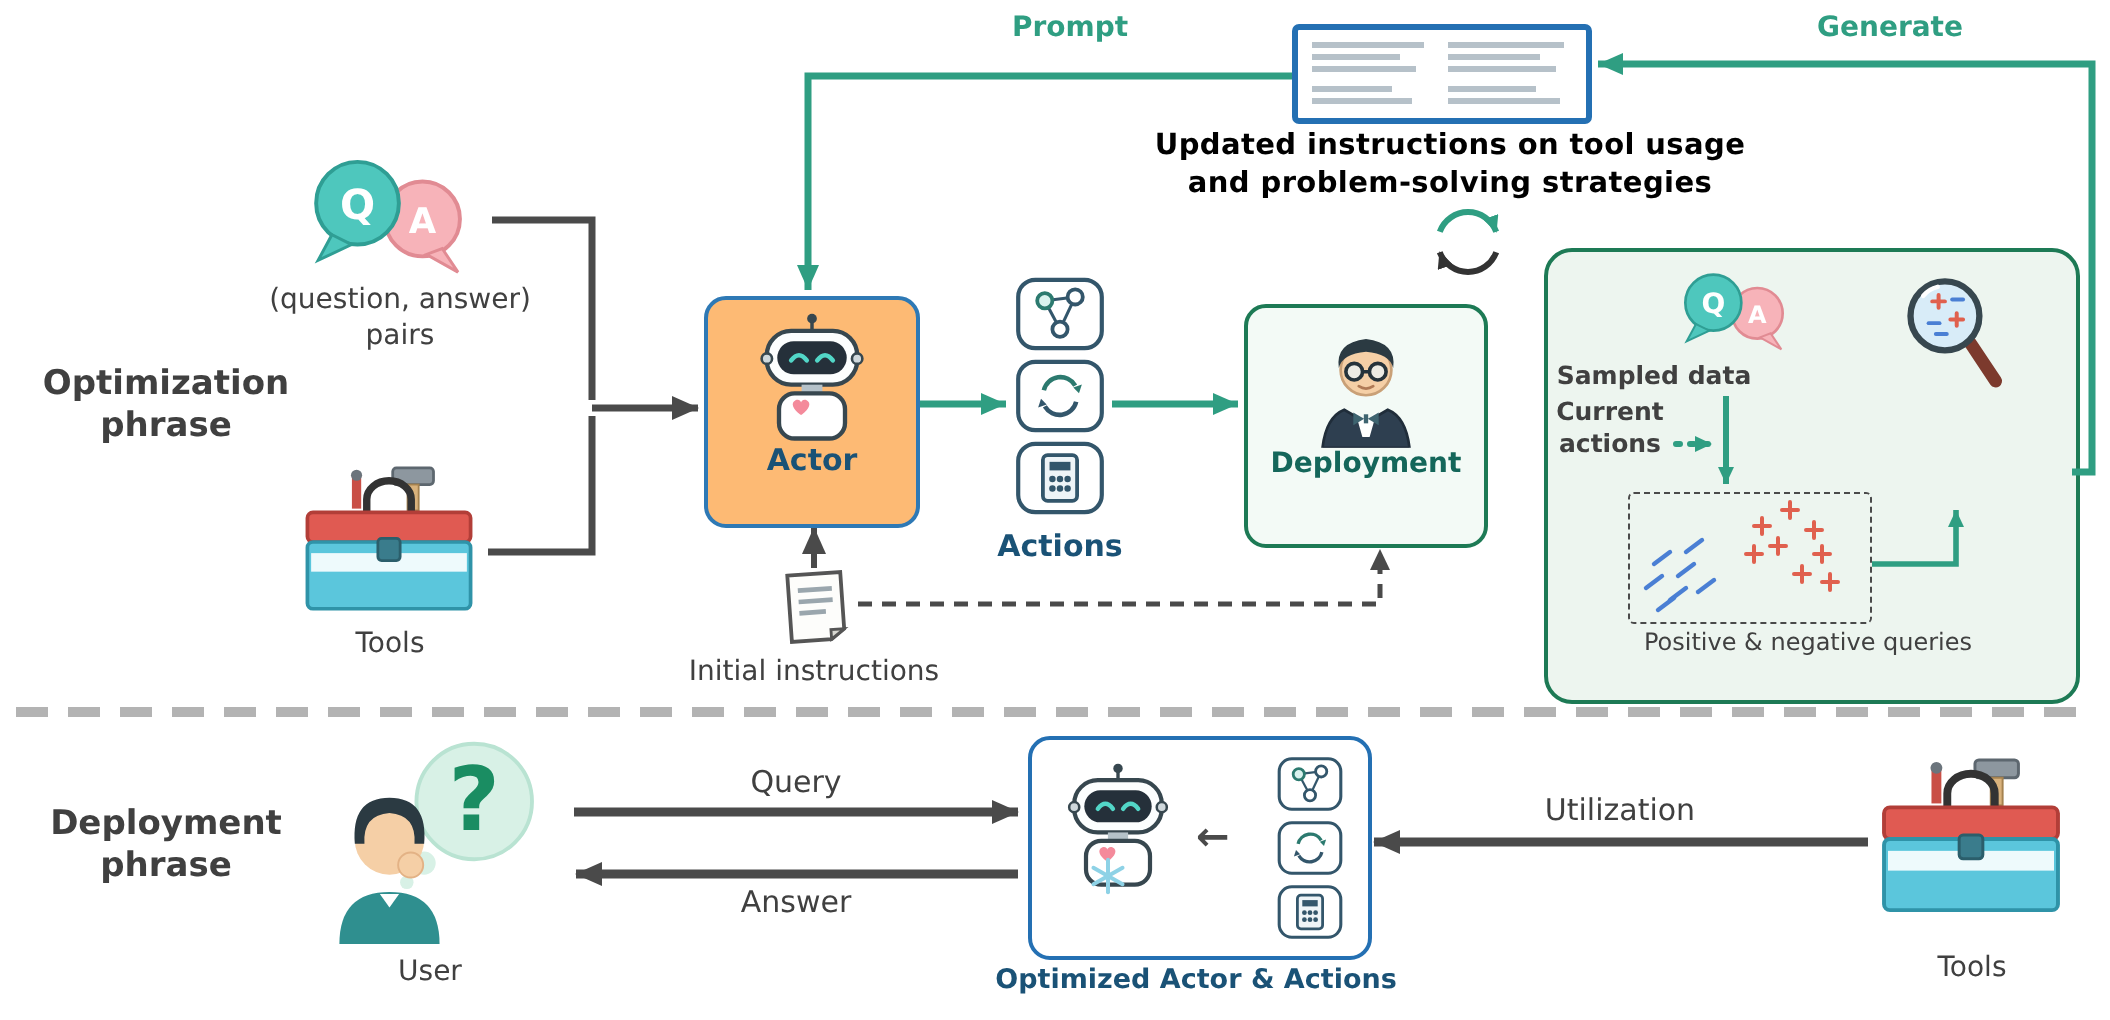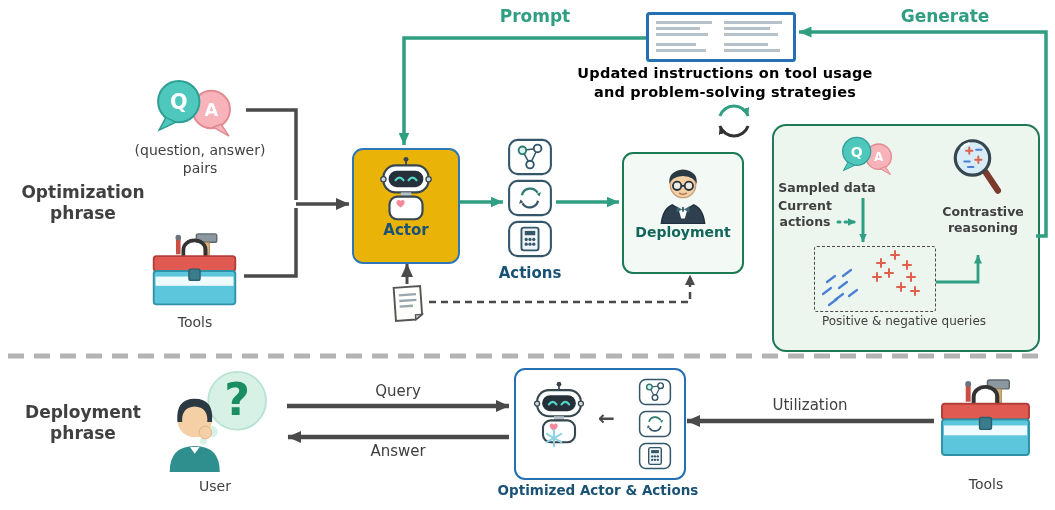--- a/index.html
+++ b/index.html
@@ -5,26 +5,26 @@
   html,body{margin:0;padding:0;background:#ffffff;}
   .stage{position:relative;width:1055px;height:510px;background:#ffffff;overflow:hidden;
          font-family:"DejaVu Sans",sans-serif;}
   svg text{font-family:"DejaVu Sans",sans-serif;}
   .lbl{position:absolute;white-space:pre-line;text-align:center;color:#404040;line-height:1.25;z-index:3;}
   .big{font-size:17px;font-weight:700;}
   .md{font-size:15px;font-weight:500;}
   .sm{font-size:14px;font-weight:400;}
   .tiny{font-size:12.5px;font-weight:600;}
   .tiny2{font-size:12px;font-weight:500;}
-  .green-lbl{font-size:17px;font-weight:700;color:#2f9e82;}
+  .green-lbl{font-size:14px;font-weight:700;color:#2f9e82;}
   .blue-lbl{font-size:14.5px;font-weight:700;color:#000000;letter-spacing:.2px;line-height:1.3;}
   .navy{color:#1a5276;font-weight:700;}
   .teal{color:#14665a;font-weight:700;}
   .box{position:absolute;border-radius:11px;display:flex;flex-direction:column;align-items:center;z-index:2;}
-  .actor-box{background:#eab308;border:2.5px solid #2e79b5;}
+  .actor-box{background:#fdba74;border:2.5px solid #2e79b5;}
   .comp-box{background:#f3faf6;border:2.5px solid #1d7a55;}
   .panel{position:absolute;background:#edf5ef;border:2px solid #1d7a55;border-radius:14px;z-index:0;}
   .dashed-box{position:absolute;border:1.6px dashed #4a4a4a;border-radius:3px;z-index:1;}
   .bot-box{position:absolute;background:#ffffff;border:2.5px solid #2470b3;border-radius:11px;z-index:2;}
   .icon-svg{position:absolute;z-index:2;}
   .stack{position:absolute;display:flex;flex-direction:column;gap:3px;z-index:2;}
   .overlay{position:absolute;left:0;top:0;z-index:1;pointer-events:none;}
   .box-label{font-size:15px;}
   .mini-arrow{position:absolute;font-size:20px;font-weight:700;color:#4a4a4a;z-index:3;}
 </style>
@@ -272,20 +272,21 @@
       <use href="#sym-doc"></use>
     </svg>
   <div class="lbl green-lbl" style="left:495px;top:6px;width:80px;">Prompt</div>
   <div class="lbl green-lbl" style="left:890px;top:6px;width:110px;">Generate</div>
   <div class="lbl blue-lbl" style="left:555px;top:64px;width:340px;">Updated instructions on tool usage
 and problem-solving strategies</div>
 
   <svg class="icon-svg" style="left:390px;top:284px;transform:rotate(-4deg)" width="36" height="38" viewBox="0 0 38 40">
       <use href="#sym-note"></use>
     </svg>
+  <div class="lbl sm" style="left:322px;top:328px;width:170px;">Initial instructions</div>
 
   <svg class="icon-svg" style="left:836px;top:134px" width="64" height="44" viewBox="0 0 96 66">
       <use href="#sym-qa"></use>
     </svg>
   <div class="lbl tiny" style="left:767px;top:180px;width:120px;">Sampled data</div>
   <div class="lbl tiny" style="left:774px;top:198px;width:62px;">Current
 actions</div>
 
   <div class="dashed-box" style="left:814px;top:246px;width:120px;height:64px;">
     <svg width="120" height="64" viewBox="0 0 120 64">
@@ -308,22 +309,20 @@
           <line x1="28" y1="29" x2="36" y2="23"></line>
         <line x1="14" y1="58" x2="22" y2="52"></line>
       </g>
     </svg>
   </div>
   <div class="lbl tiny2" style="left:776px;top:314px;width:256px;">Positive &amp; negative queries</div>
 
   <svg class="icon-svg" style="left:948px;top:134px" width="58" height="66" viewBox="0 0 64 72">
       <use href="#sym-magnifier"></use>
     </svg>
-  <div class="lbl tiny" style="left:934px;top:204px;width:98px;">Contrastive
-reasoning</div>
 
   <div class="lbl big" style="left:8px;top:402px;width:150px;">Deployment
 phrase</div>
 
   <svg class="icon-svg" style="left:158px;top:368px" width="112" height="104" viewBox="0 0 116 108">
       <use href="#sym-user"></use>
     </svg>
   <div class="lbl sm" style="left:180px;top:478px;width:70px;">User</div>
 
   <div class="lbl md" style="left:348px;top:382px;width:100px;">Query</div>

